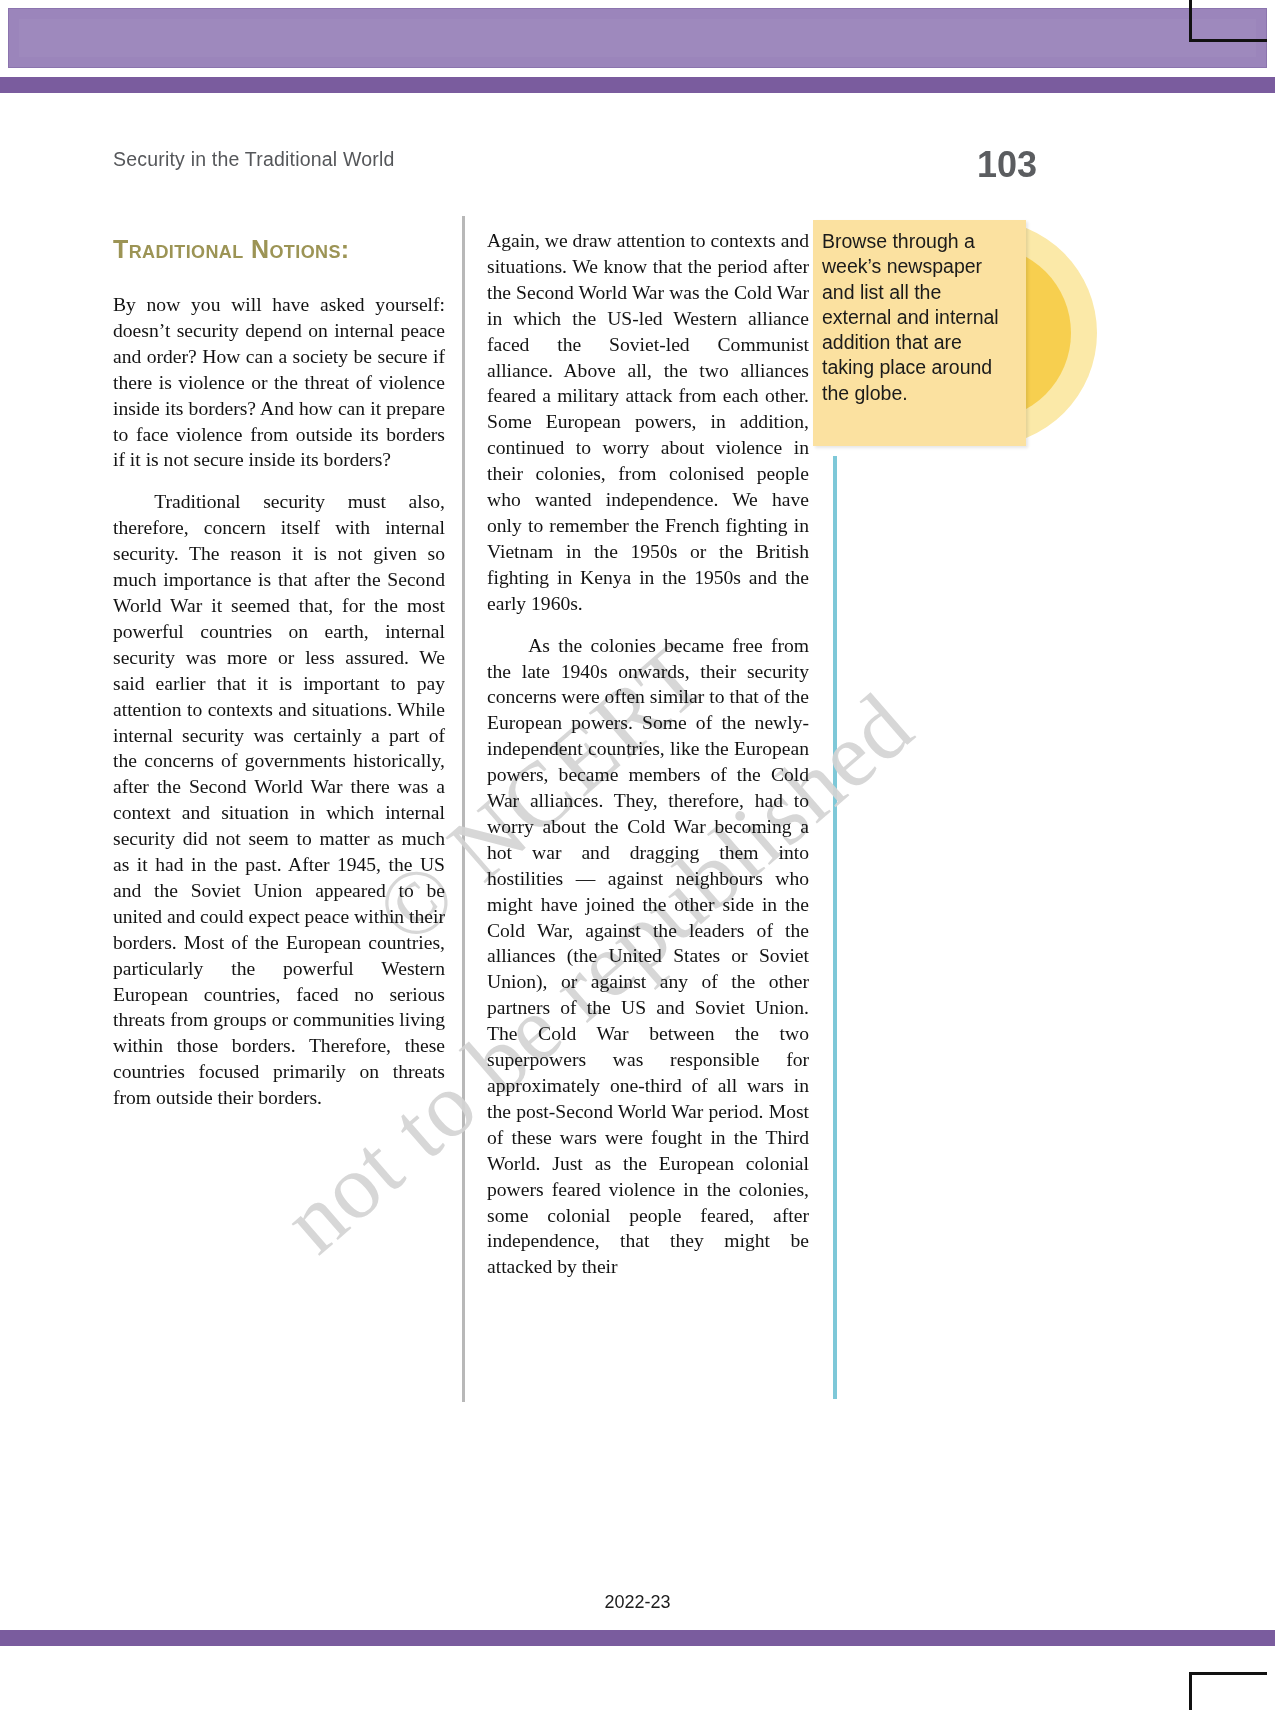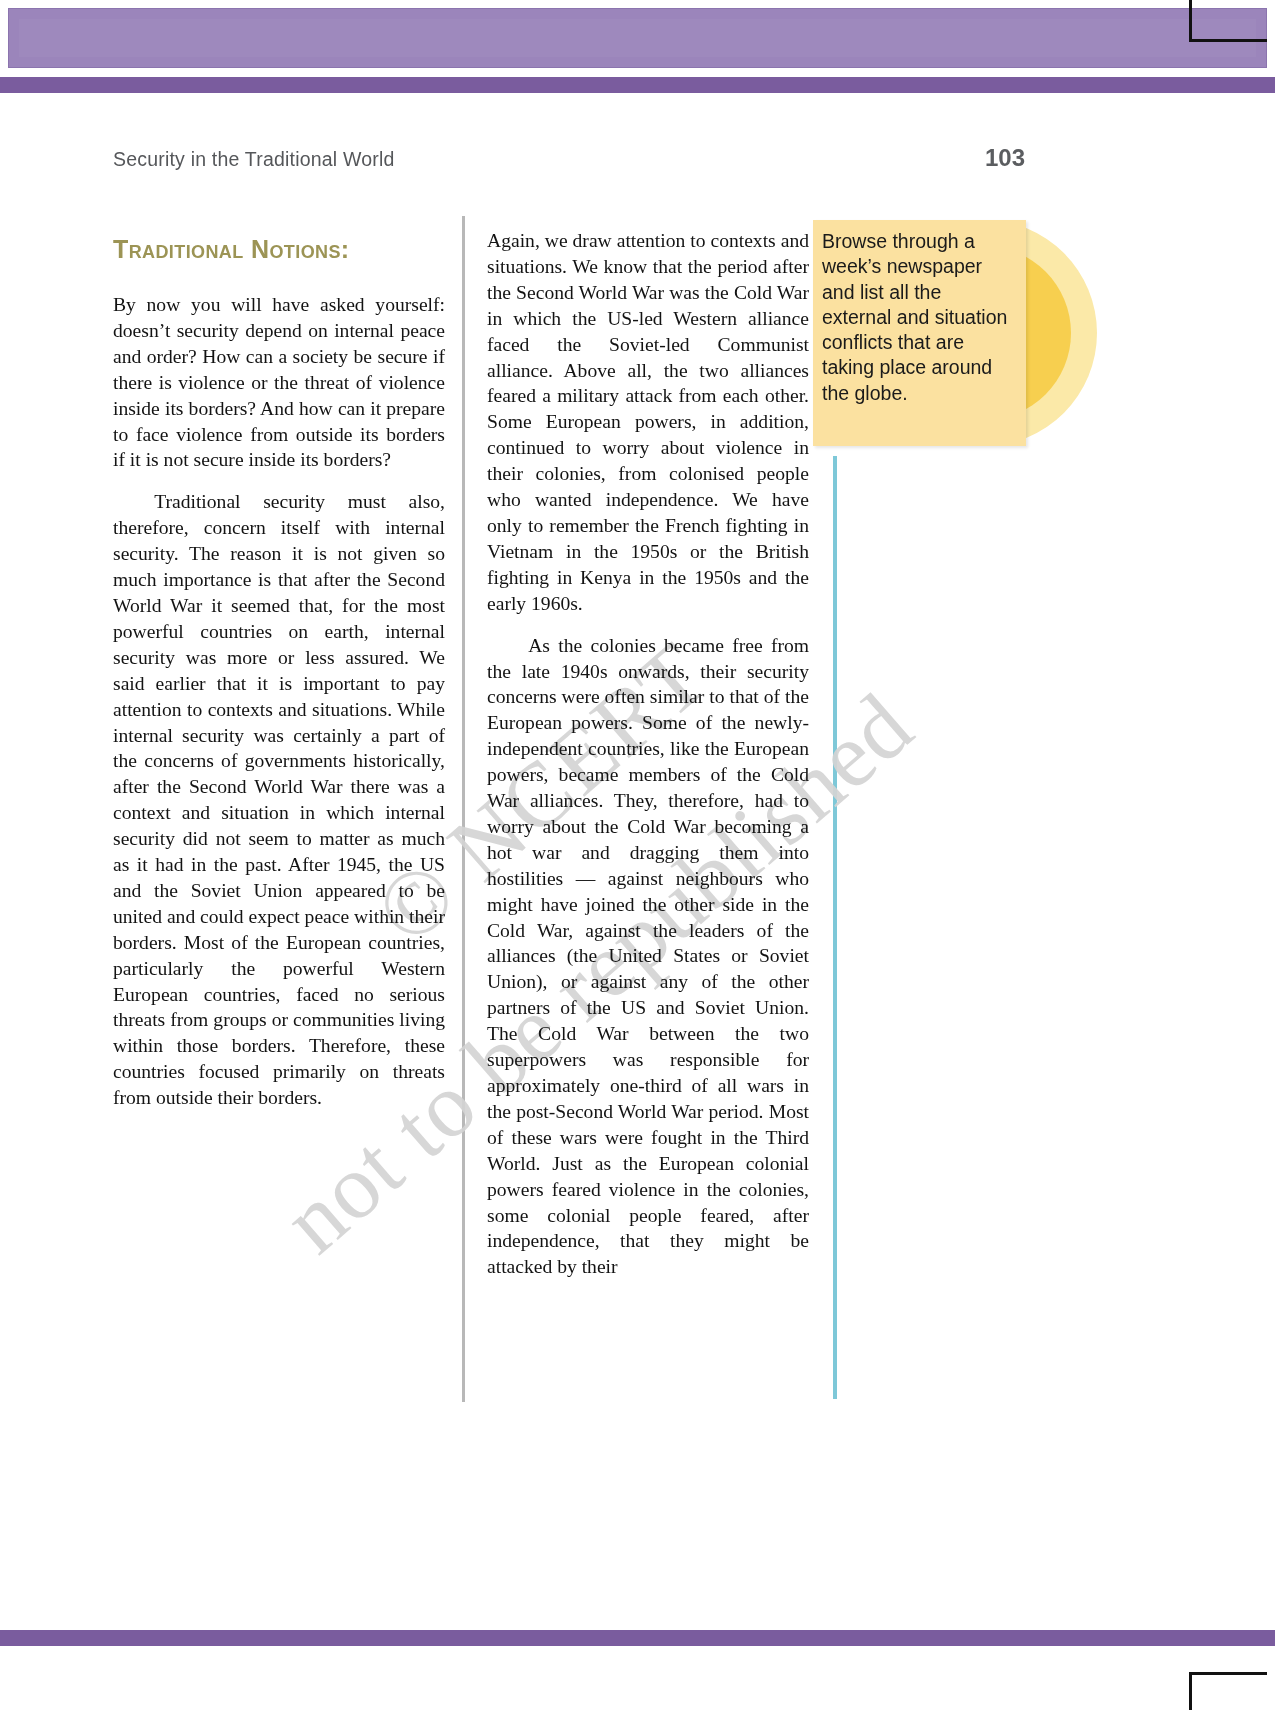--- a/index.html
+++ b/index.html
@@ -69,24 +69,24 @@
     position: absolute;
     left: 113px;
     top: 148px;
     font-family: "Liberation Sans", sans-serif;
     font-size: 19.5px;
     color: #55575a;
     letter-spacing: 0.2px;
   }
   .page-number {
     position: absolute;
-    right: 250px;
+    right: 238px;
     top: 144px;
     font-family: "Liberation Sans", sans-serif;
-    font-size: 24px;
+    font-size: 36px;
     font-weight: bold;
     color: #5b5d60;
   }
 
   
   .col {
     position: absolute;
     top: 212px;
     font-size: 19.6px;
     line-height: 25.9px;
@@ -287,19 +287,20 @@
     <div class="ldi-inner-circle"></div>
     <svg class="ldi-arc" viewBox="0 0 226 226">
       <defs>
         <path id="arcpath" d="M 28,24 A 113,113 0 0 1 28,202" fill="none"></path>
       </defs>
       <text>
         <textPath href="#arcpath" startOffset="50%" text-anchor="middle">LET’S DO IT</textPath>
       </text>
     </svg>
     <div class="ldi-panel"></div>
-    <div class="ldi-text">Browse through a week’s newspaper and list all the external and situation conflicts that are taking place around the globe.</div>
-  </div>
-
+    <div class="ldi-text">Browse through a week’s newspaper and list all the external and internal addition that are taking place around the globe.</div>
+  </div>
+
+  <div class="footer-year">2022-23</div>
   <div class="bottom-rule"></div>
   <div class="crop-mark-br"></div>
 
 </div>
 
 </body></html>

